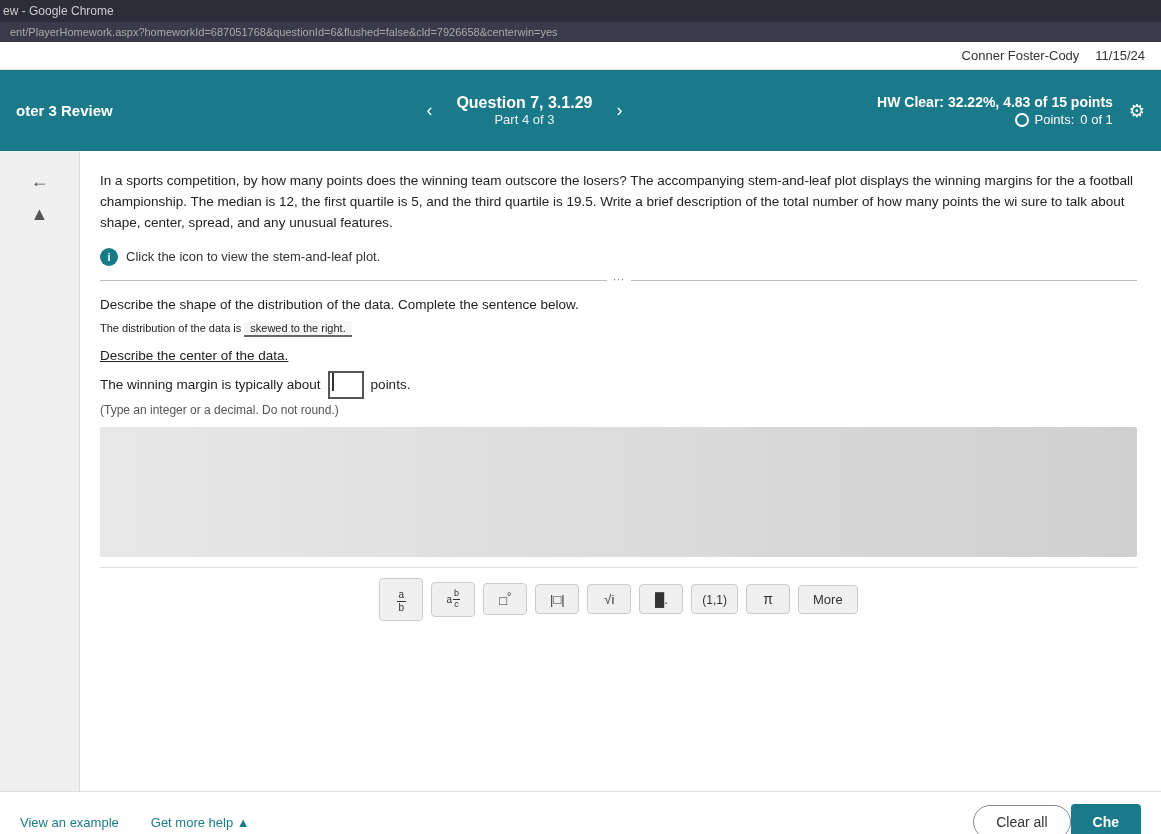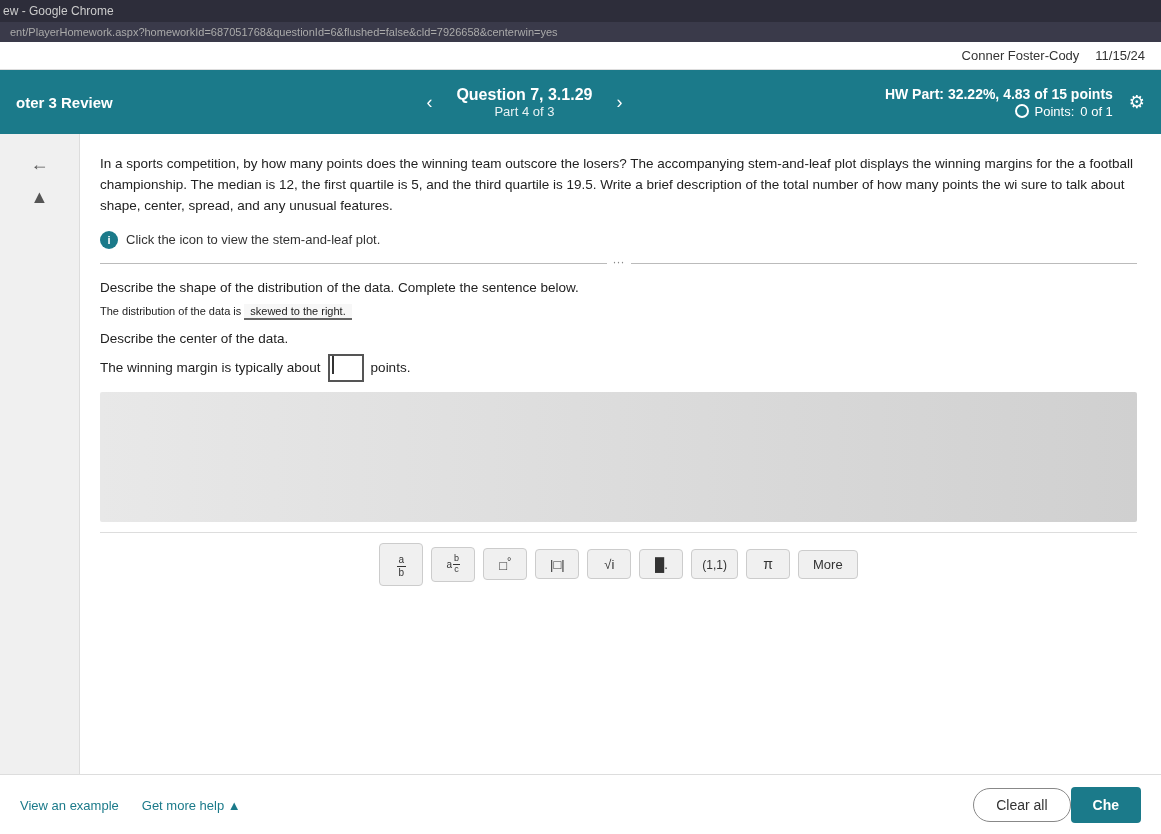--- a/index.html
+++ b/index.html
@@ -41,21 +41,21 @@
       font-size: 13px;
       color: #333;
     }
 
     
     .question-header {
       background: #1b7a8a;
       display: flex;
       align-items: center;
       padding: 0 16px;
-      height: 64px;
+      height: 81px;
       color: #fff;
     }
 
     .chapter-title {
       font-size: 15px;
       font-weight: bold;
       color: #fff;
       min-width: 160px;
     }
 
@@ -201,20 +201,21 @@
     .answer-highlight {
       border-bottom: 2px solid #666;
       padding: 1px 6px;
       background: #f7f7f7;
     }
 
     .center-section-label {
       font-size: 13.5px;
       color: #222;
       margin-bottom: 8px;
+      text-decoration: underline;
     }
 
     .answer-box {
       display: inline-block;
       width: 36px;
       height: 28px;
       border: 2px solid #555;
       vertical-align: middle;
       margin: 0 3px;
       background: #fff;
@@ -288,21 +289,21 @@
       background: #fff;
       border-top: 1px solid #ddd;
       padding: 12px 20px;
       display: flex;
       align-items: center;
       justify-content: space-between;
     }
 
     .footer-left {
       display: flex;
-      gap: 23px;
+      gap: 32px;
       align-items: center;
     }
 
     .footer-link {
       font-size: 13px;
       color: #1b7a8a;
       cursor: pointer;
       text-decoration: none;
       border: none;
       background: none;
@@ -357,21 +358,21 @@
     <button class="nav-arrow">‹</button>
     <div class="question-info">
       <div class="question-title">Question 7, 3.1.29</div>
       <div class="question-subtitle">Part 4 of 3</div>
     </div>
     <button class="nav-arrow">›</button>
   </div>
 
   <div class="hw-score-area">
     <div class="hw-score-text">
-      <span>HW Part:</span>
+      <span>HW Clear:</span>
       <span>32.22%, 4.83 of 15 points</span>
     </div>
     <div class="points-text">
       <span class="circle-icon"></span>
       <span>Points:</span>
       <span>0 of 1</span>
     </div>
   </div>
 
   <button class="gear-icon-btn">⚙</button>
@@ -404,20 +405,21 @@
     </p>
 
     <p class="center-section-label">Describe the center of the data.</p>
     <div style="font-size:13.5px; color:#222; margin-bottom:4px; display:flex; align-items:center; flex-wrap:wrap; gap:4px;">
       <span>The winning margin is typically about</span>
       <span class="answer-box">
         <span class="cursor-blink"></span>
       </span>
       <span>points.</span>
     </div>
+    <p class="hint-text">(Type an integer or a decimal. Do not round.)</p>
 
     <div class="paper-overlay">
     </div>
 
     <div class="math-toolbar">
 
       <button class="math-btn">
         <span style="display:inline-flex;flex-direction:column;align-items:center;font-size:10px;line-height:1.2;">
           <span style="border-bottom:1px solid #333;padding:0 2px;">a</span>
           <span style="padding:0 2px;">b</span>

